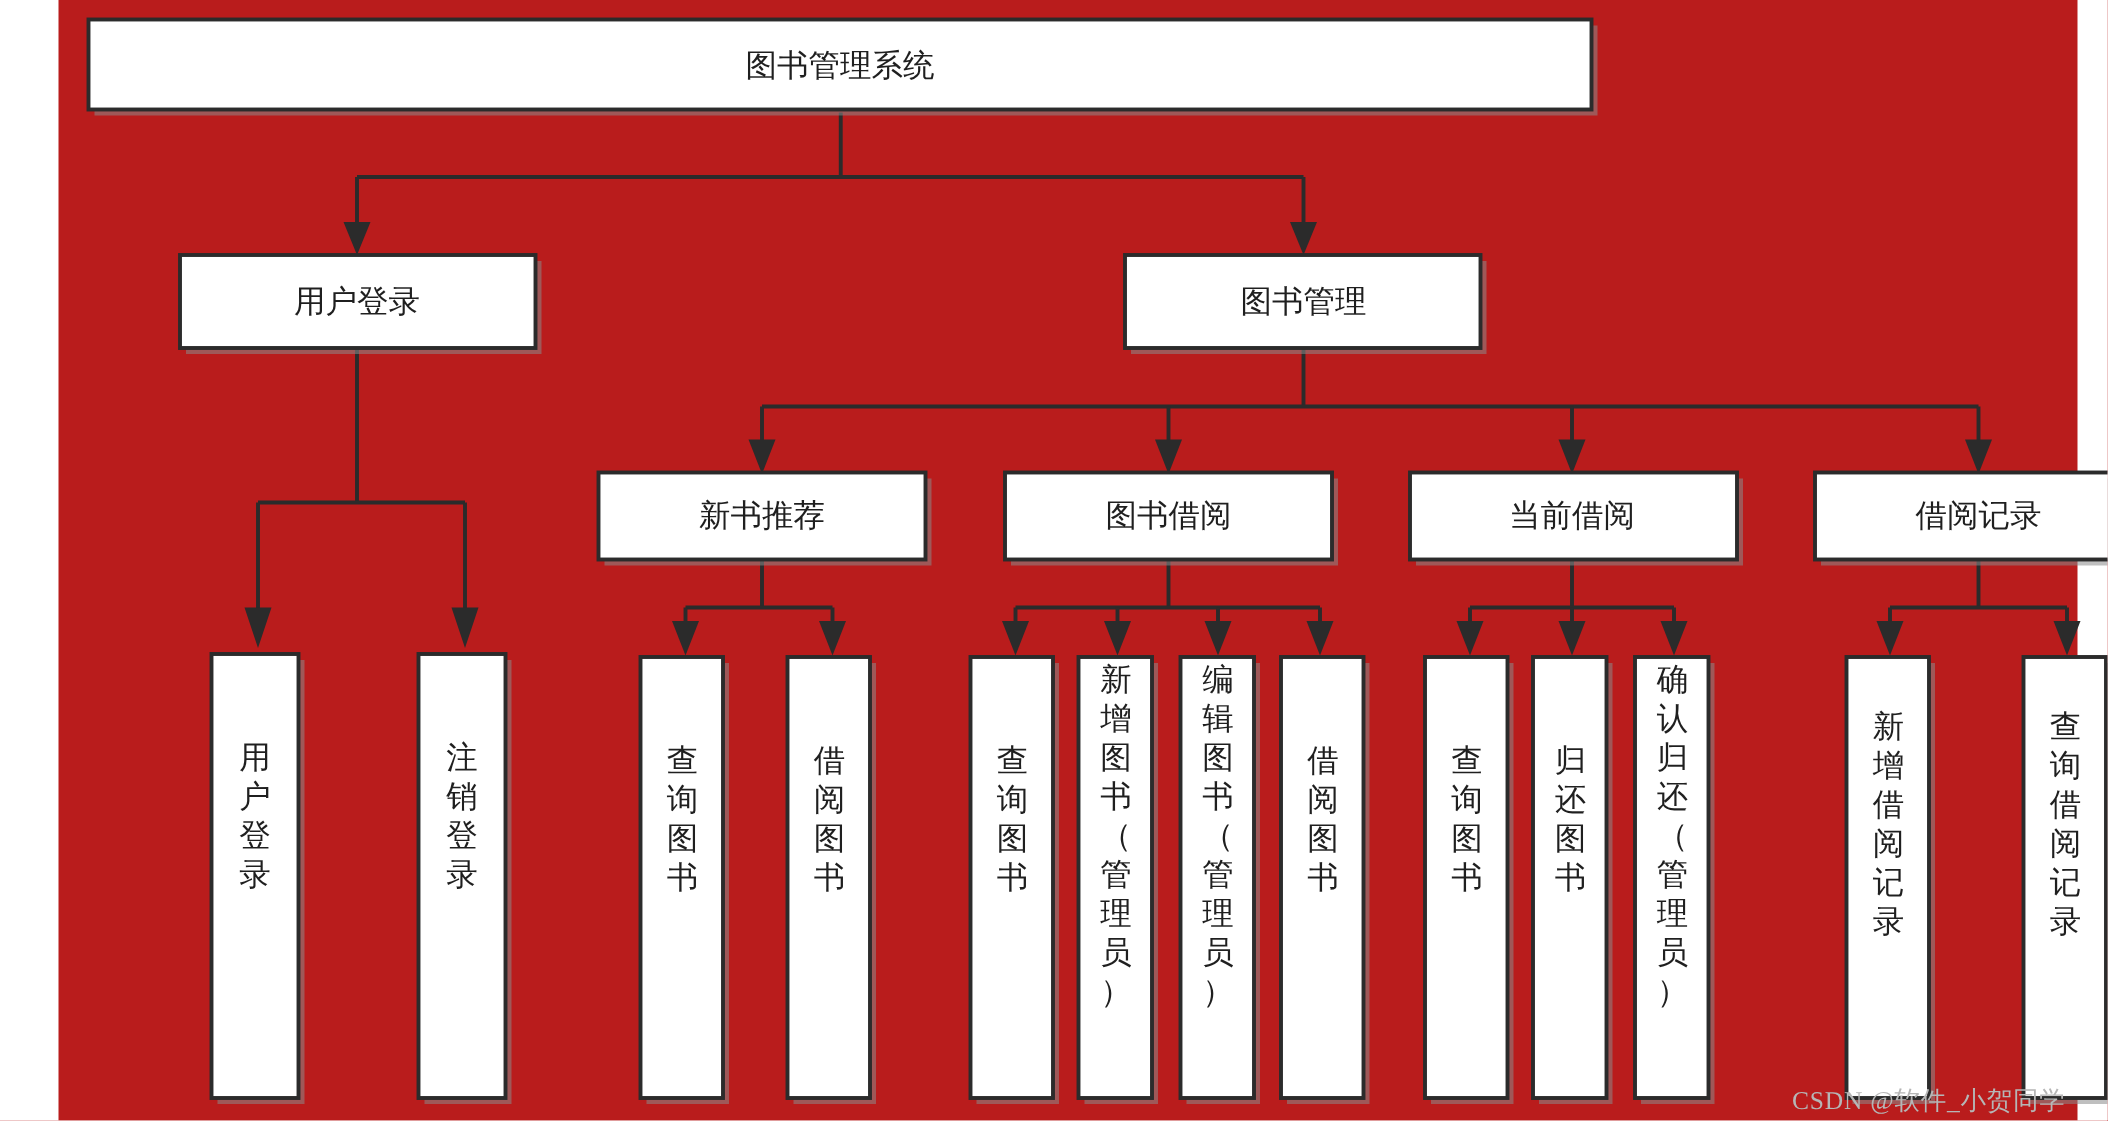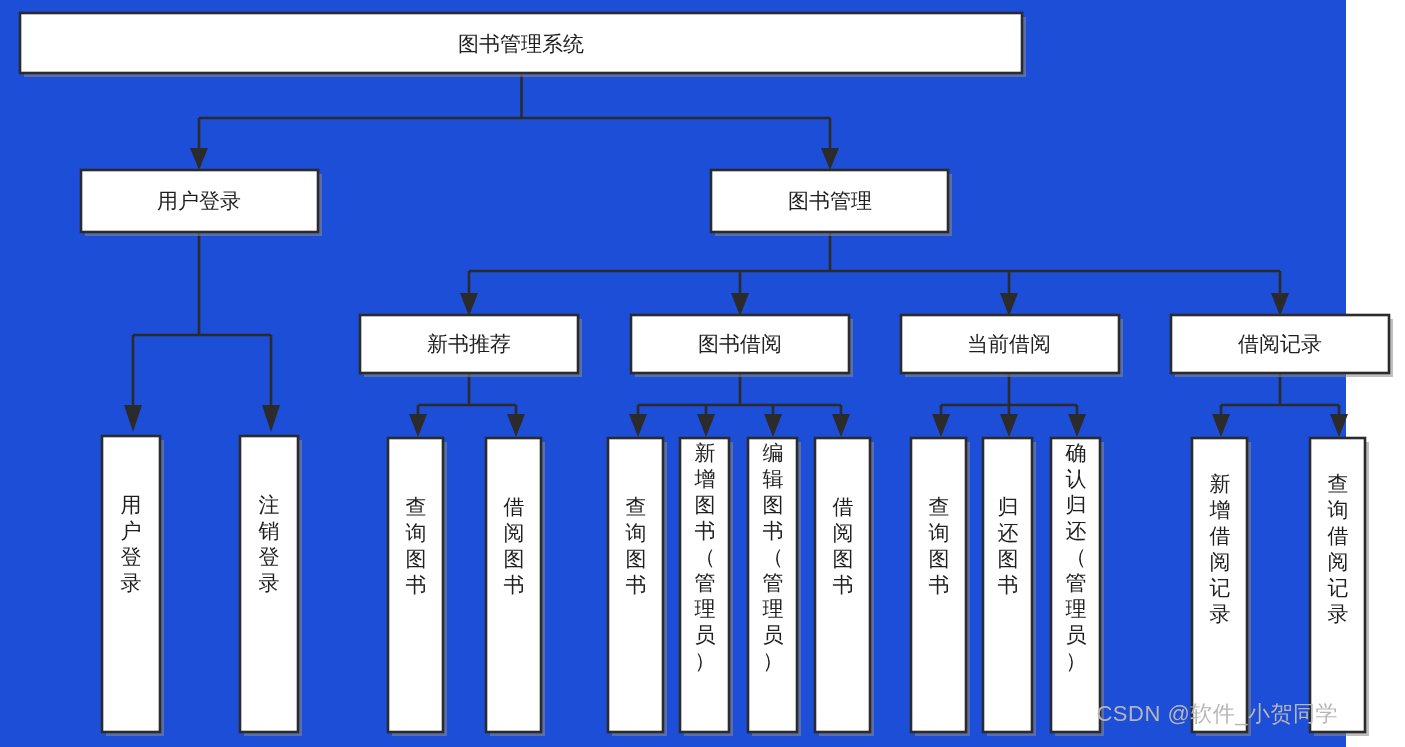--- a/index.html
+++ b/index.html
@@ -10,21 +10,22 @@
   body {
     width: 1405px;
     height: 747px;
     font-family: "DejaVu Sans", "Liberation Sans", sans-serif;
     overflow: hidden;
   }
   #diagram-root {
     position: relative;
     width: 1346px;
     height: 747px;
-    background: #1d4ed8;
+    background: #b91c1c;
+    margin-left: 39px;
   }
   svg.diagram-canvas {
     position: absolute;
     left: 0;
     top: 0;
     width: 1405px;
     height: 747px;
     display: block;
   }
   .node-box {
@@ -54,23 +55,23 @@
   }
   .node-label-v {
     font-family: "DejaVu Sans", "Liberation Sans", sans-serif;
     font-size: 21px;
     fill: #1f1f1f;
     text-anchor: middle;
   }
   .watermark {
     position: absolute;
     right: 8px;
-    bottom: 18px;
-    font-family: Liberation Sans, sans-serif;
-    font-size: 22px;
+    bottom: 2px;
+    font-family: Liberation Serif, serif;
+    font-size: 17px;
     color: #b6b6b6;
     white-space: nowrap;
     letter-spacing: 0.5px;
     pointer-events: none;
   }
 </style>
 </head>
 <body>
 
 <div id="diagram-root">

